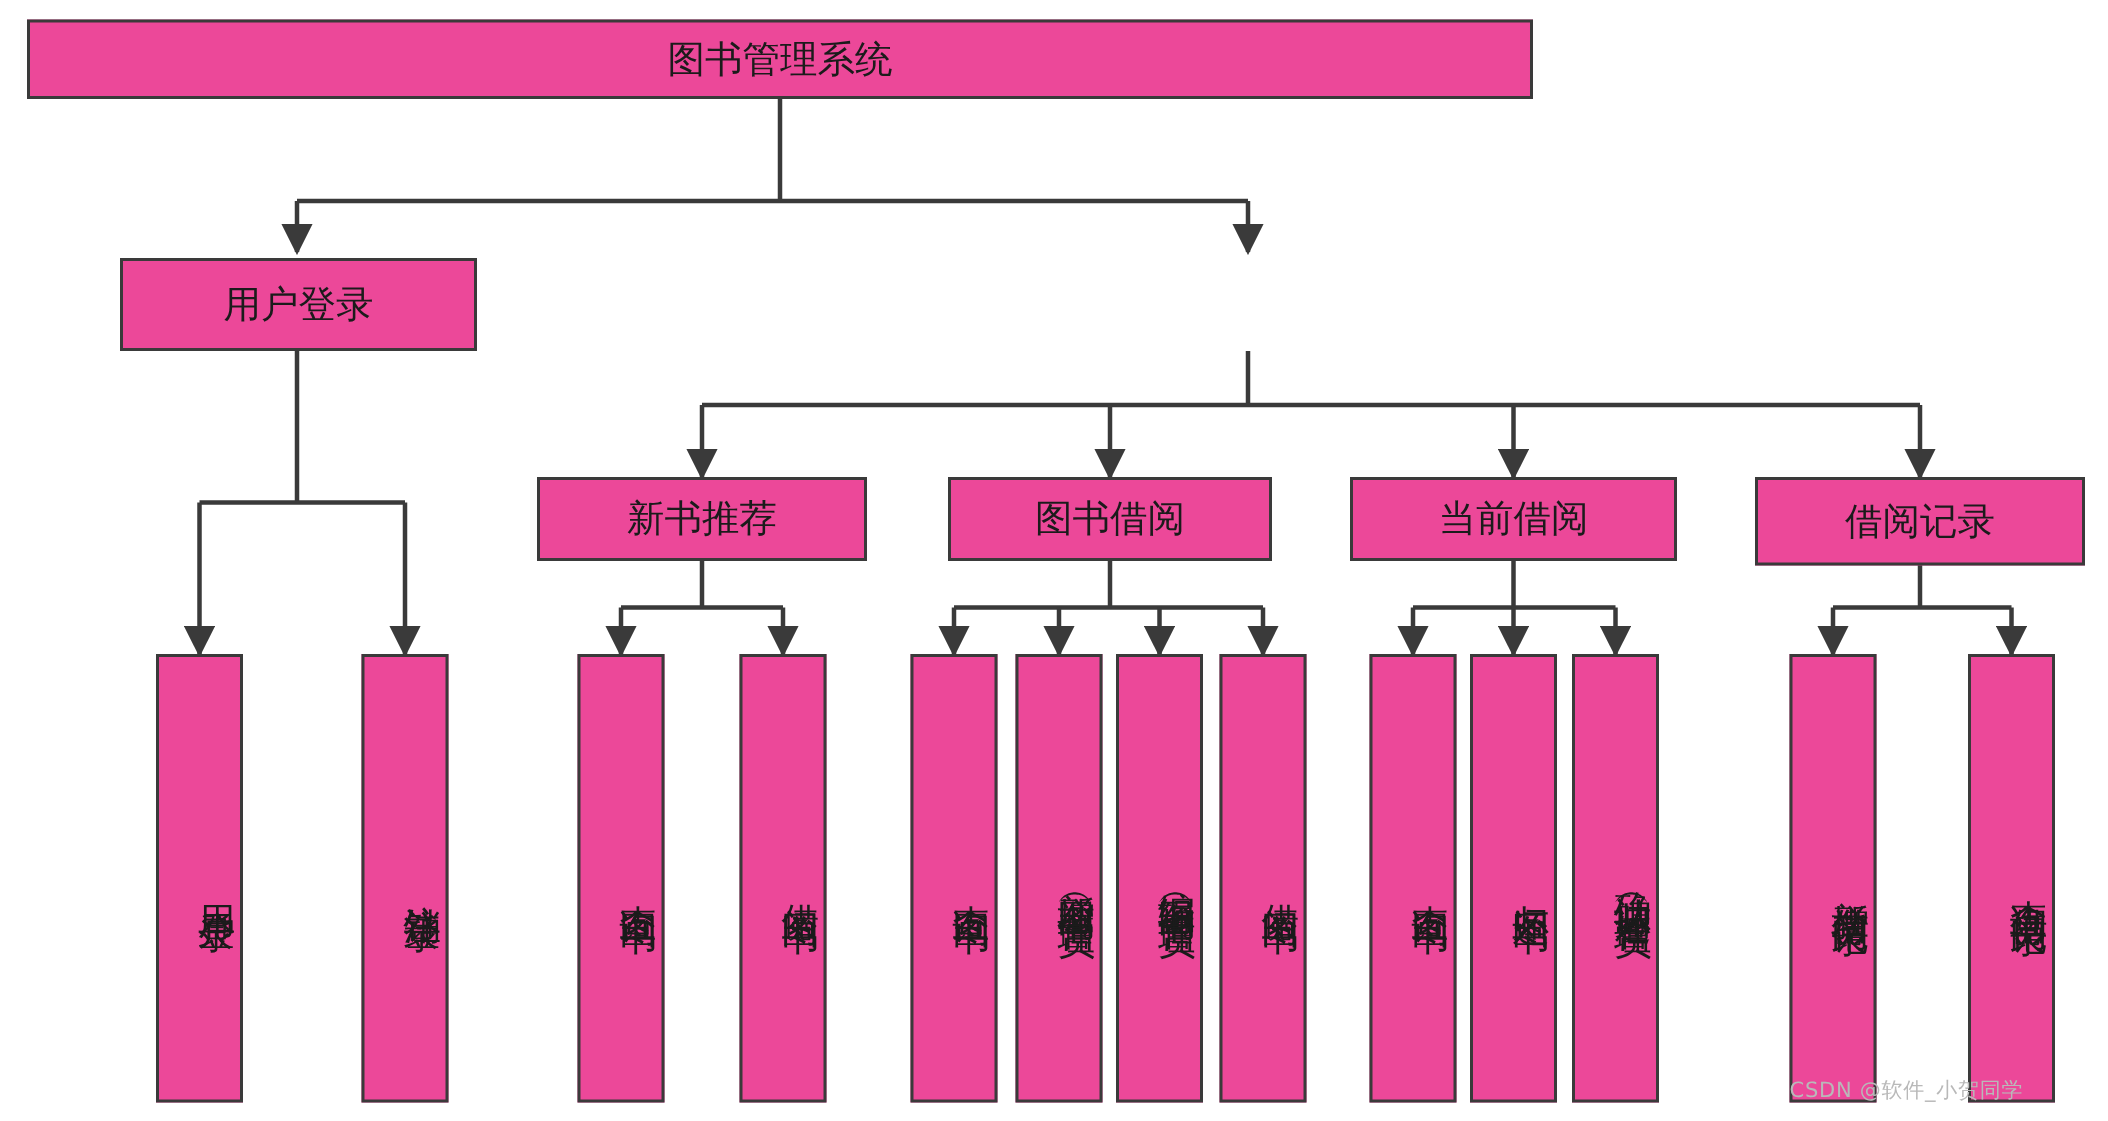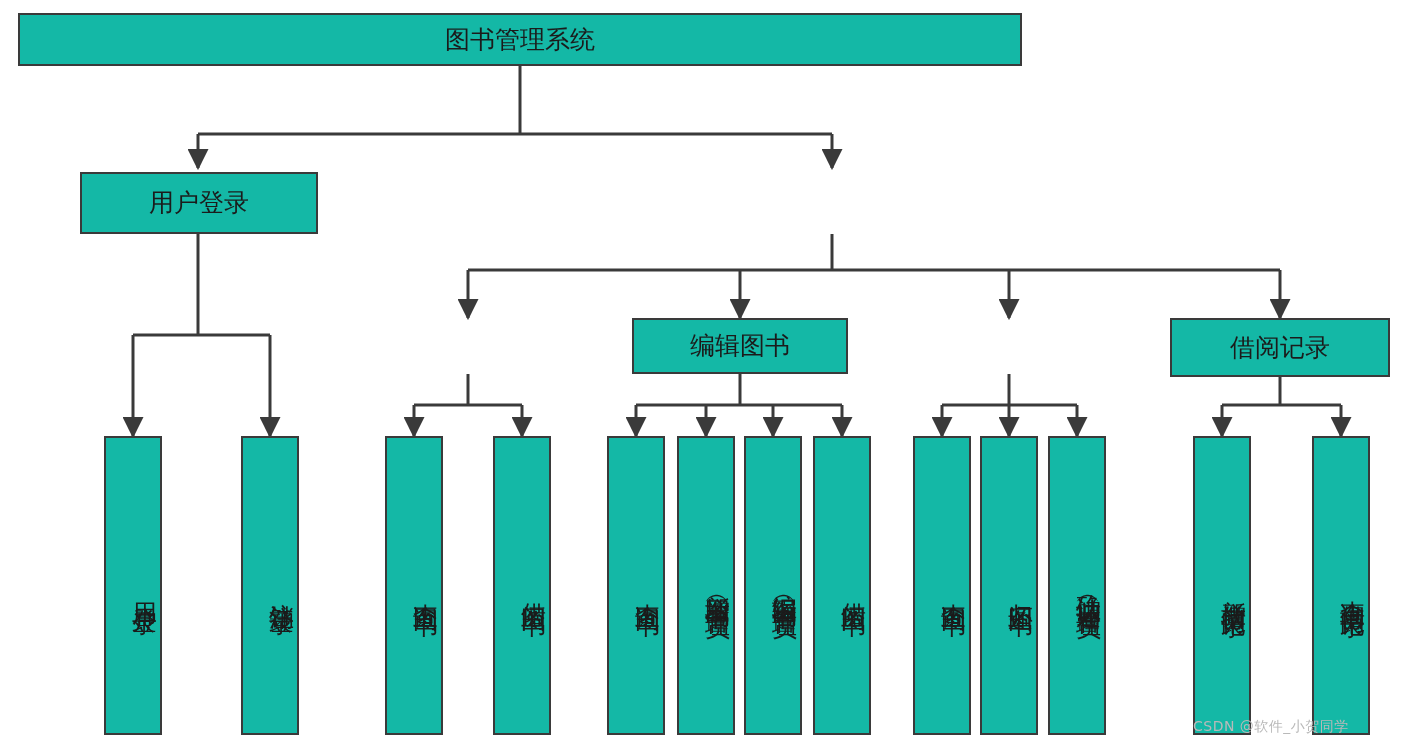--- a/index.html
+++ b/index.html
@@ -23,21 +23,21 @@
     left: 0;
     top: 0;
     width: 1405px;
     height: 747px;
     pointer-events: none;
   }
   .node {
     position: absolute;
     box-sizing: border-box;
     border: 2.5px solid #3a3a3a;
-    background: #14b8a6;
+    background: #ec4899;
     display: flex;
     align-items: center;
     justify-content: center;
     text-align: center;
     color: #1b1b1b;
     line-height: 1.25;
   }
   .node.horiz {
     font-size: 25px;
   }
@@ -114,23 +114,25 @@
       <path d="M 1222 405 L 1222 436" marker-end="url(#arrow)"></path>
       <path d="M 1341 405 L 1341 436" marker-end="url(#arrow)"></path>
     </g>
   </svg>
 
   <div class="node horiz root" style="left:18px; top:13px; width:1004px; height:53px;">图书管理系统</div>
 
   <div class="node horiz" style="left:80px; top:172px; width:238px; height:62px;">用户登录</div>
 
 
+  <div class="node horiz" style="left:358px; top:318px; width:220px; height:56px;">新书推荐</div>
 
-  <div class="node horiz" style="left:632px; top:318px; width:216px; height:56px;">编辑图书</div>
+  <div class="node horiz" style="left:632px; top:318px; width:216px; height:56px;">图书借阅</div>
 
+  <div class="node horiz" style="left:900px; top:318px; width:218px; height:56px;">当前借阅</div>
 
   <div class="node horiz" style="left:1170px; top:318px; width:220px; height:59px;">借阅记录</div>
 
   <div class="node vert" style="left:104px; top:436px; width:58px; height:299px;">用户登录</div>
 
   <div class="node vert" style="left:241px; top:436px; width:58px; height:299px;">注销登录</div>
 
   <div class="node vert" style="left:385px; top:436px; width:58px; height:299px;">查询图书</div>
 
   <div class="node vert" style="left:493px; top:436px; width:58px; height:299px;">借阅图书</div>

